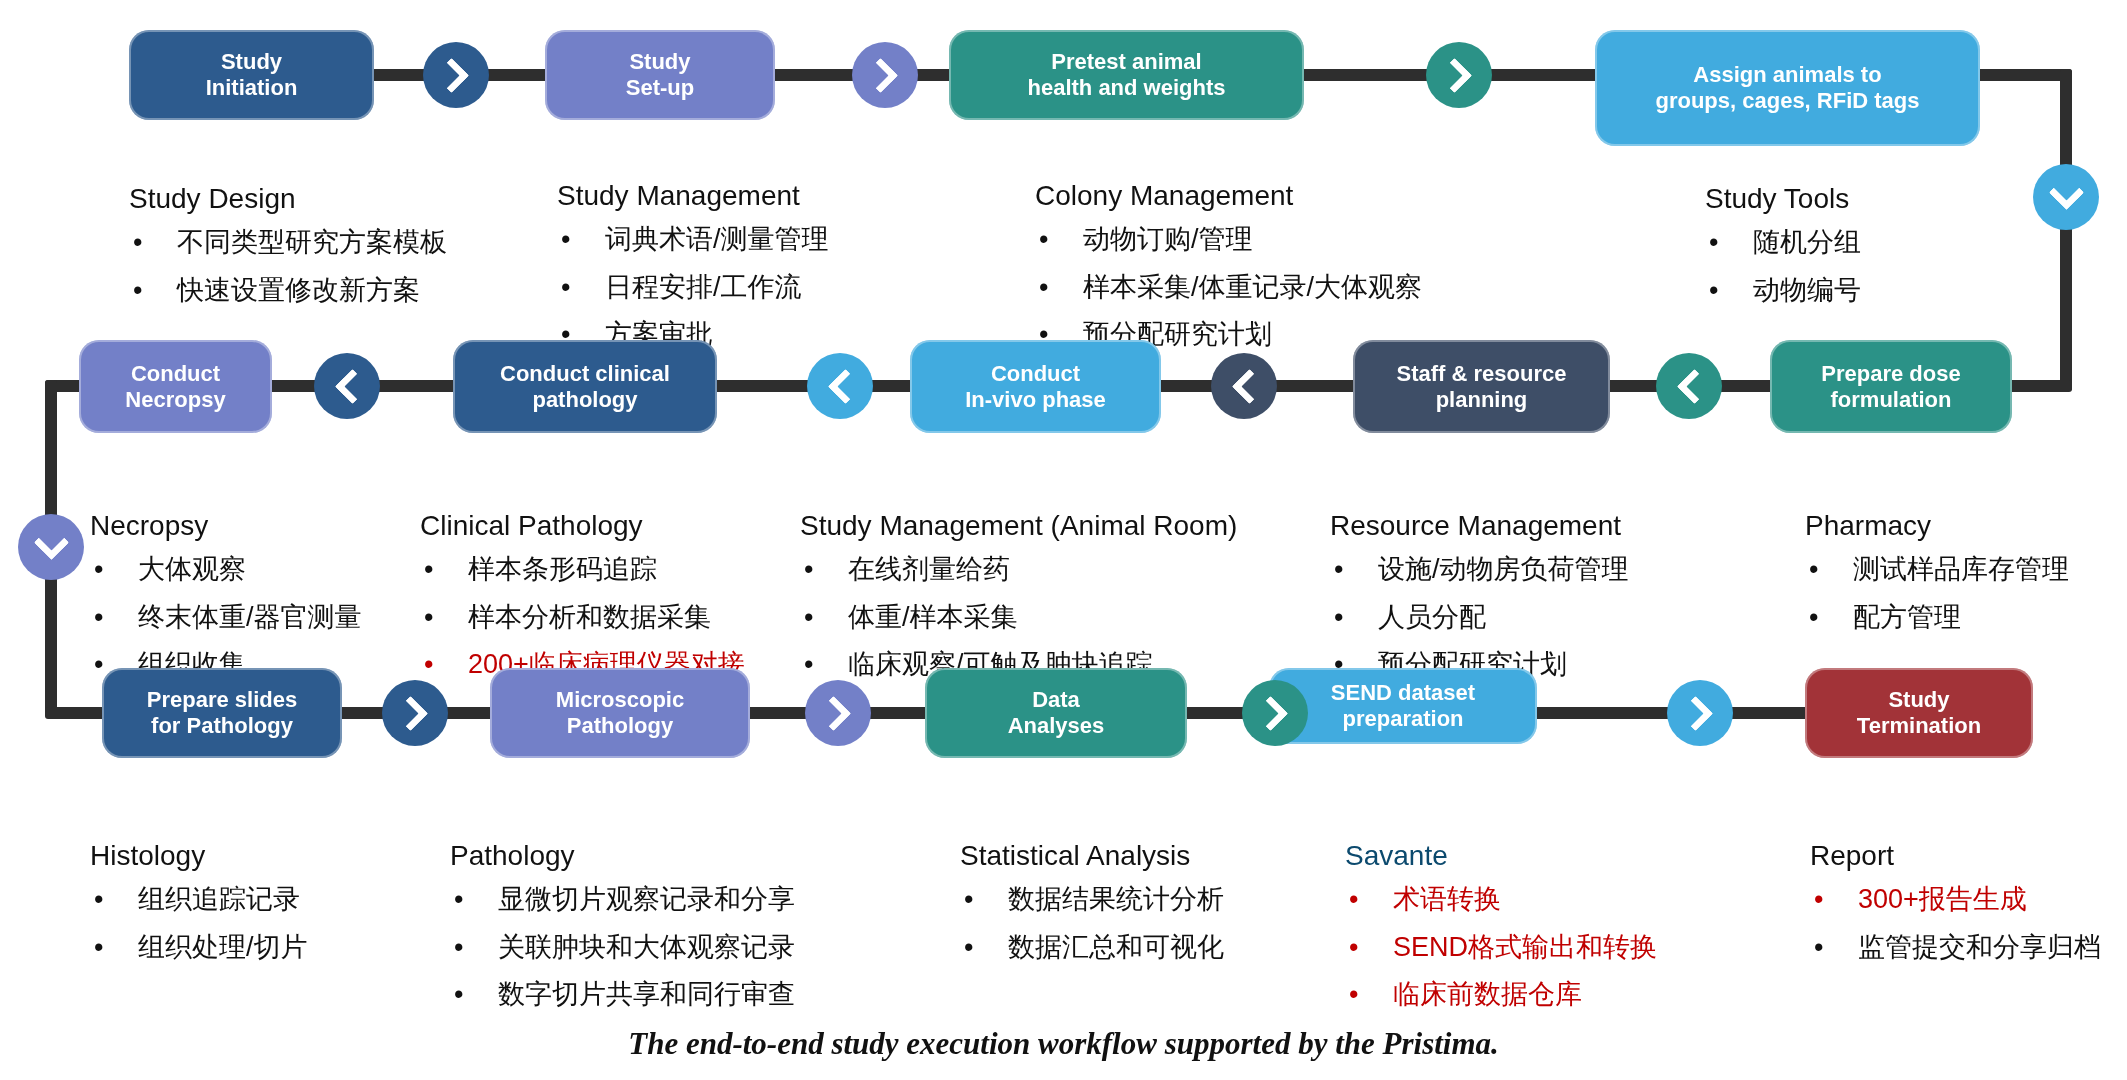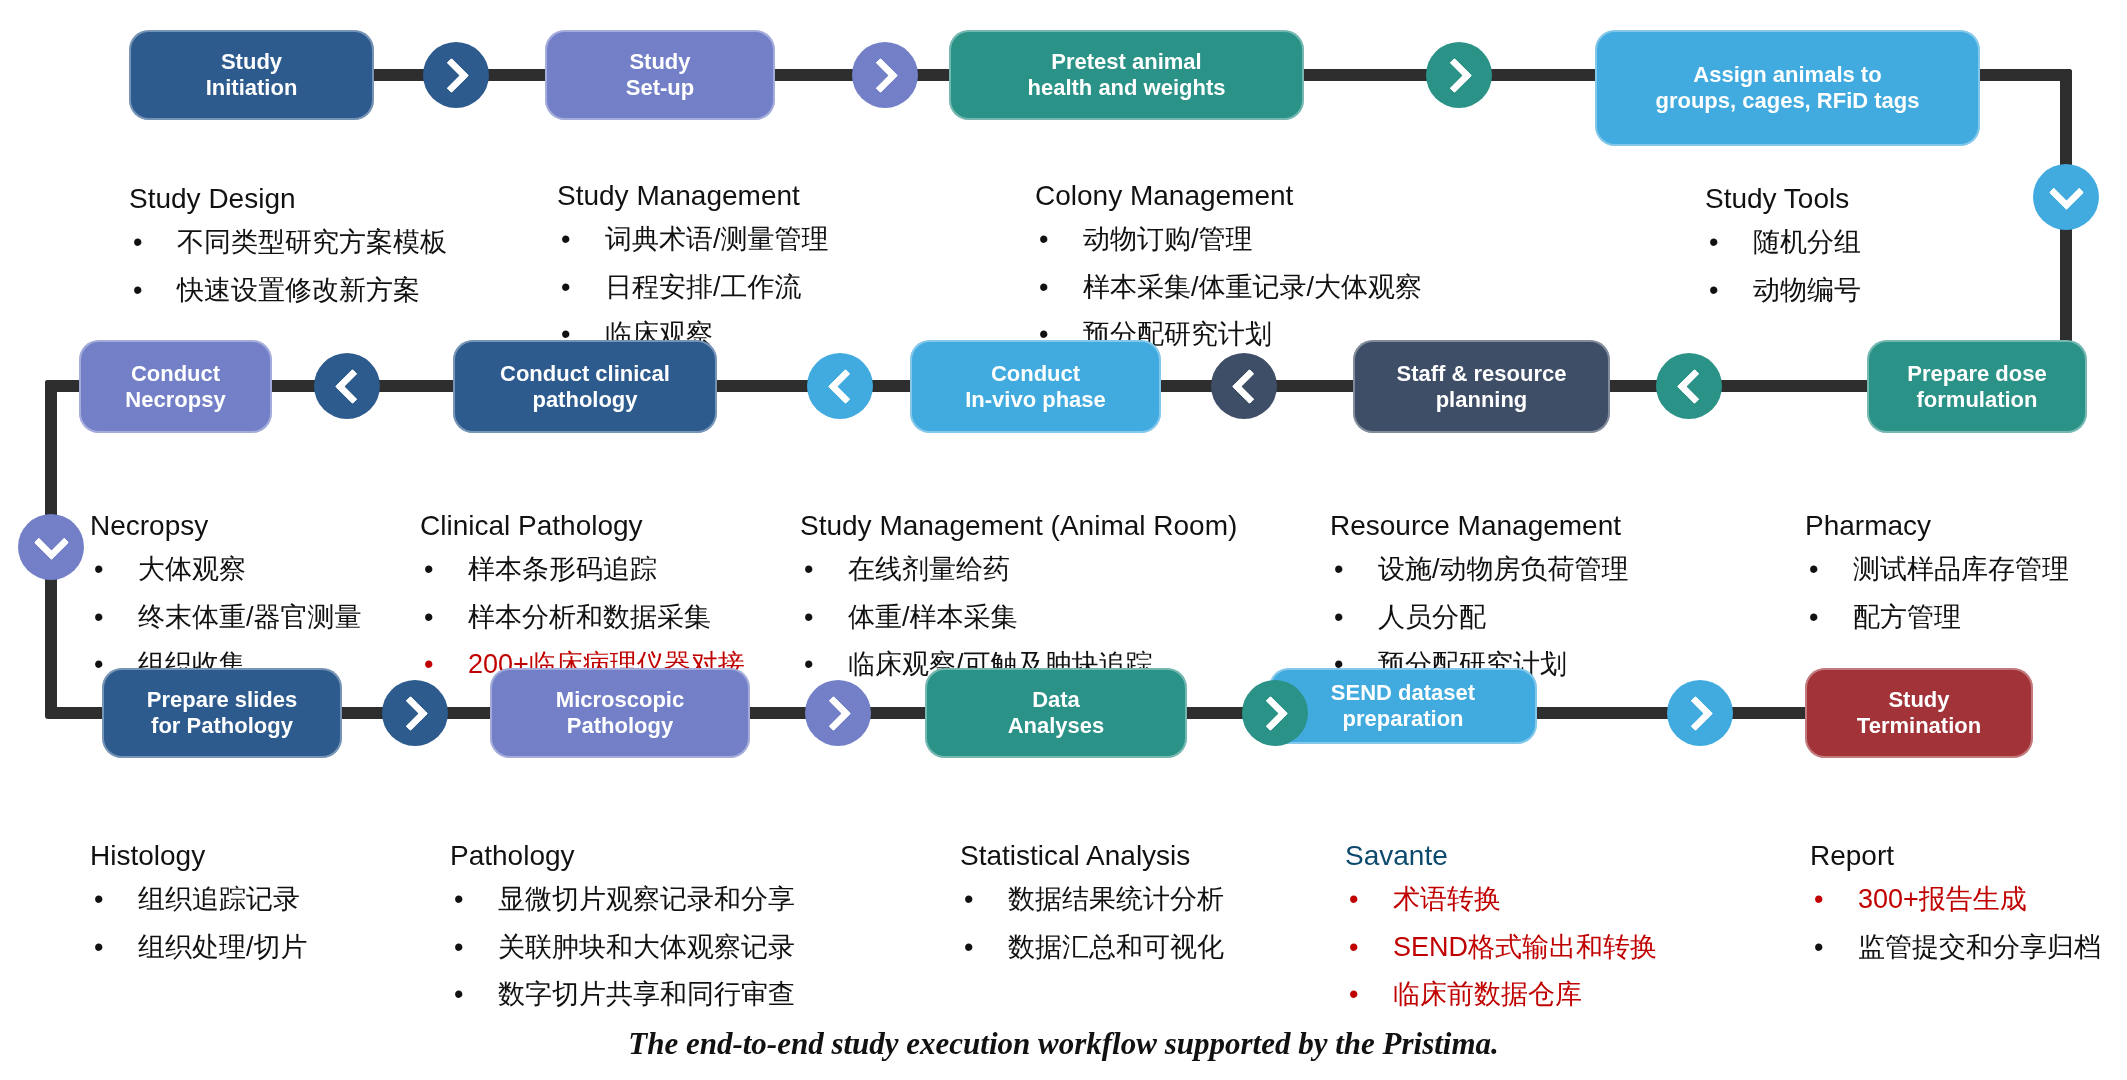--- a/index.html
+++ b/index.html
@@ -119,21 +119,21 @@
 pathology</span>
     </div>
   <div class="box c-lblue" style="left:910px;top:340px;width:251px;height:93px">
       <span class="box-label">Conduct
 In-vivo phase</span>
     </div>
   <div class="box c-navy" style="left:1353px;top:340px;width:257px;height:93px">
       <span class="box-label">Staff &amp; resource
 planning</span>
     </div>
-  <div class="box c-teal" style="left:1867px;top:340px;width:220px;height:93px">
+  <div class="box c-teal" style="left:1770px;top:340px;width:242px;height:93px">
       <span class="box-label">Prepare dose
 formulation</span>
     </div>
 
   <div class="box c-blue" style="left:102px;top:668px;width:240px;height:90px">
       <span class="box-label">Prepare slides
 for Pathology</span>
     </div>
   <div class="box c-peri" style="left:490px;top:668px;width:260px;height:90px">
       <span class="box-label">Microscopic
@@ -171,21 +171,21 @@
       <li class="note-item">
           <span class="dot">•</span>
           <span class="txt">词典术语/测量管理</span>
         </li>
       <li class="note-item">
           <span class="dot">•</span>
           <span class="txt">日程安排/工作流</span>
         </li>
       <li class="note-item">
           <span class="dot">•</span>
-          <span class="txt">临床观察</span>
+          <span class="txt">方案审批</span>
         </li>
     </ul>
   </div>
   <div class="note" style="left:1035px;top:140px;width:520px">
     <div class="note-title">Colony Management</div>
     <ul class="note-list">
       <li class="note-item">
           <span class="dot">•</span>
           <span class="txt">动物订购/管理</span>
         </li>

